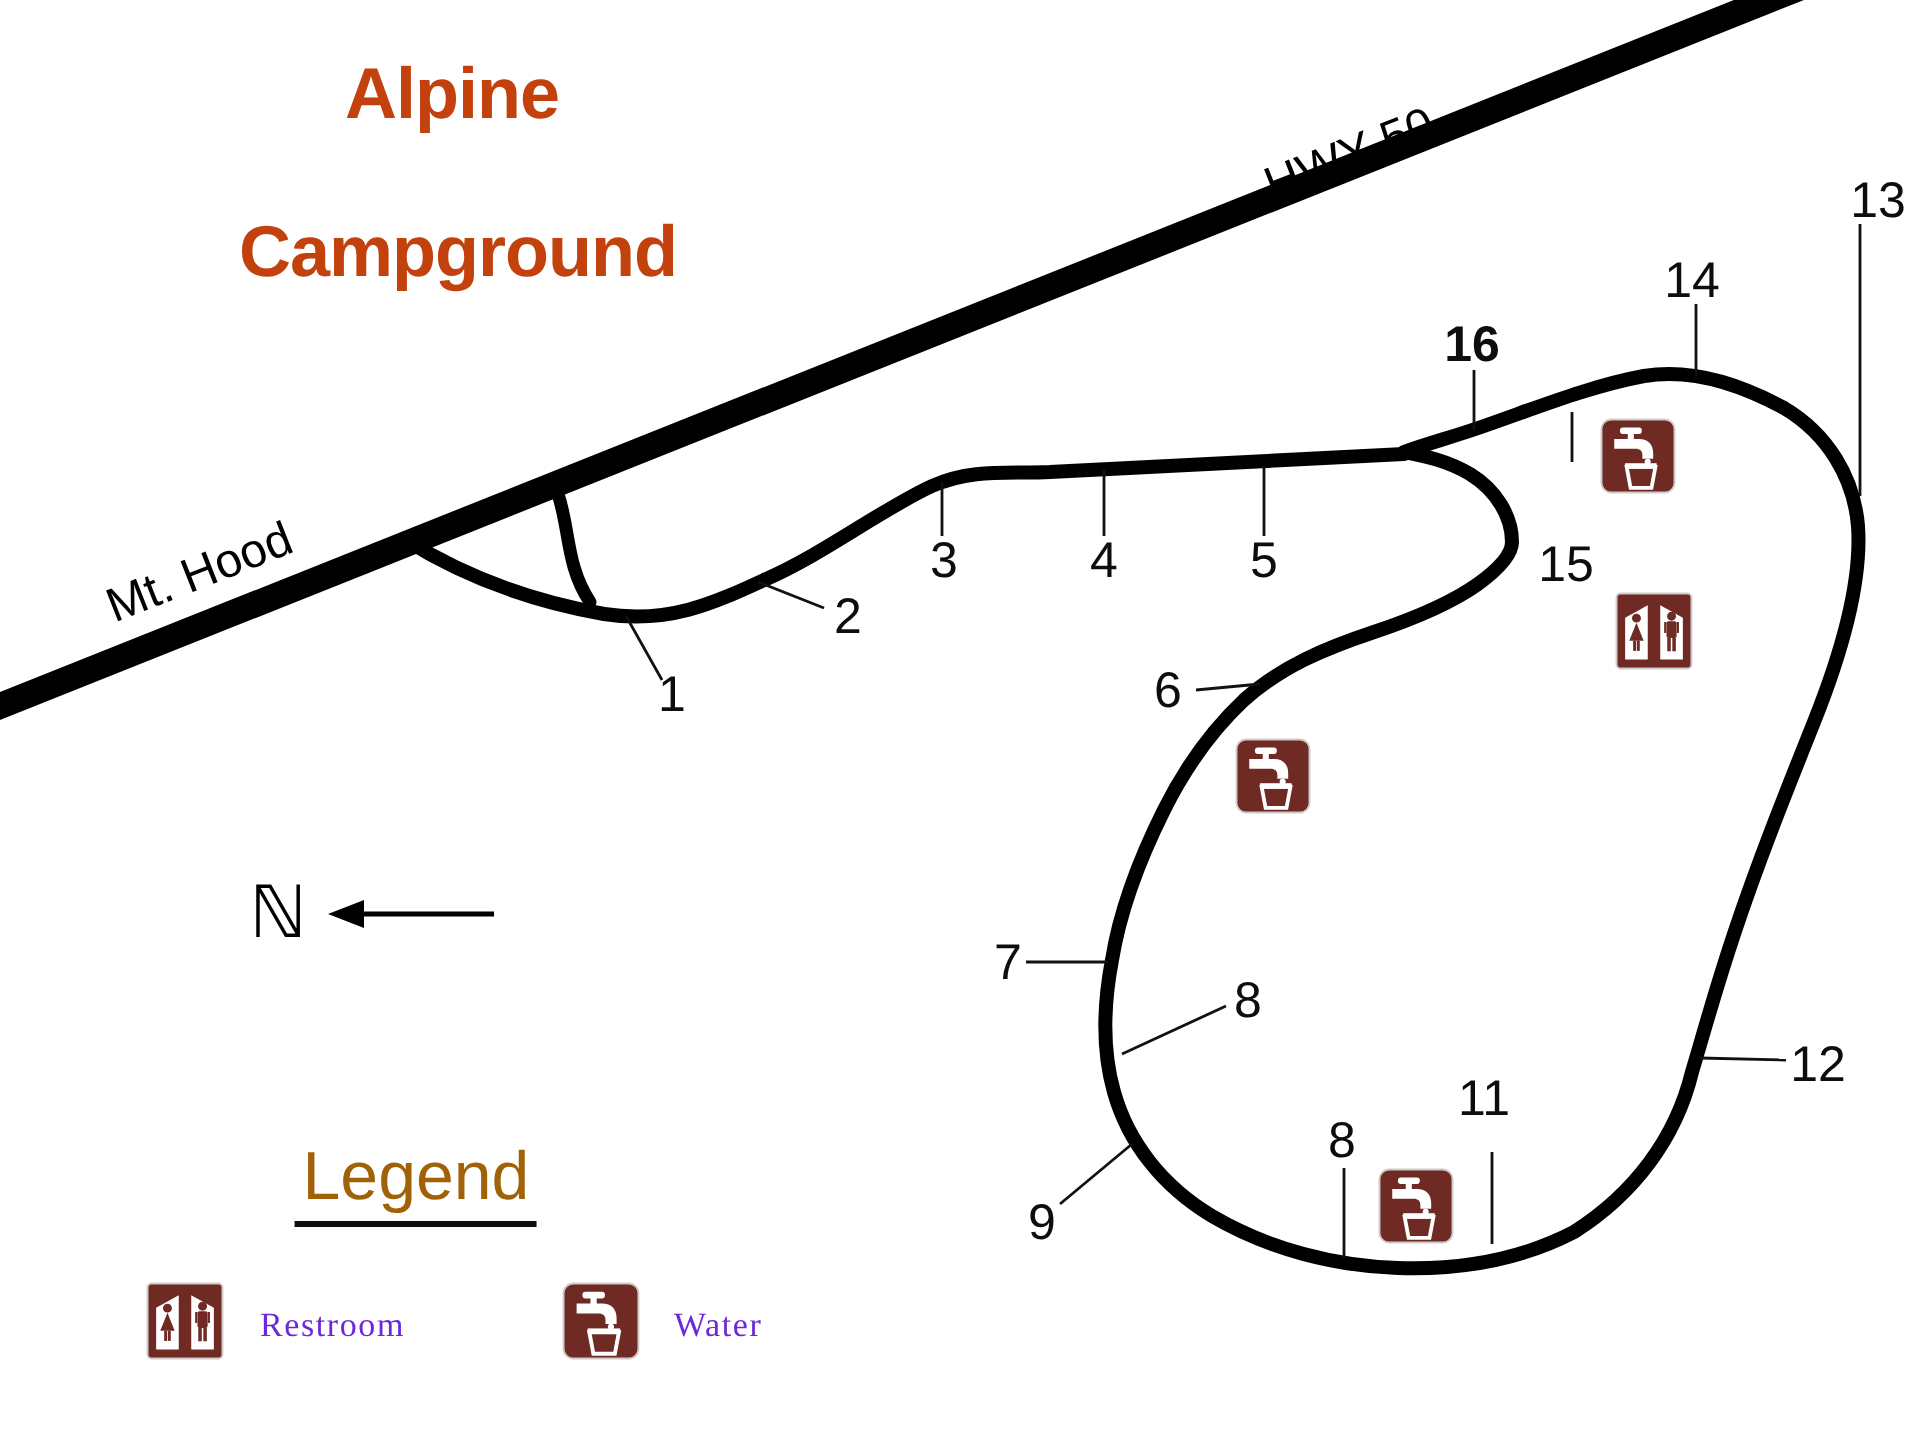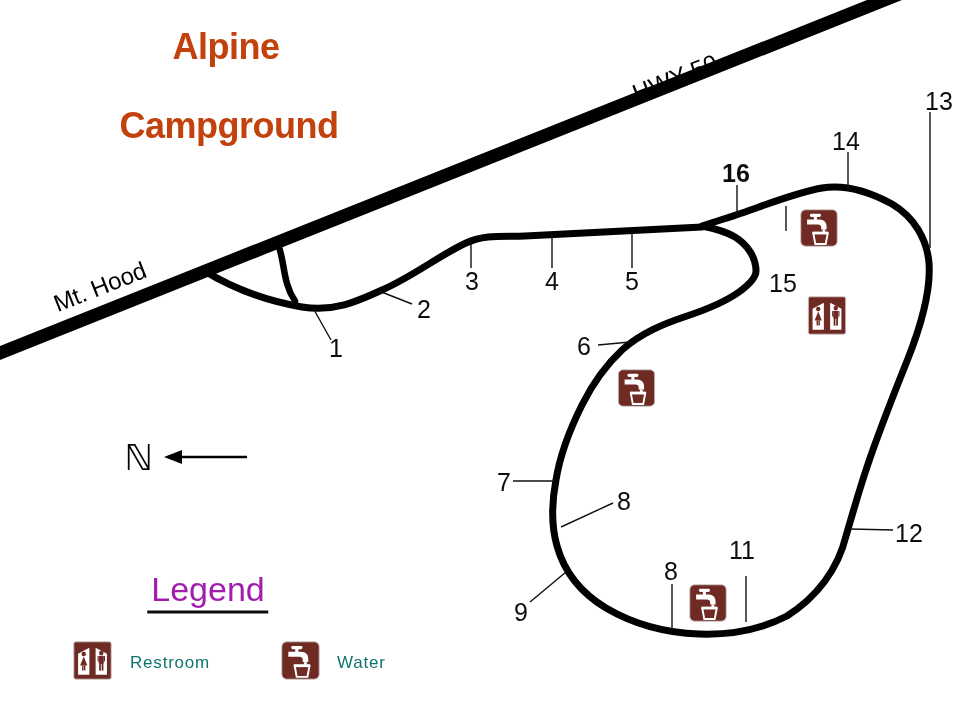--- a/index.html
+++ b/index.html
@@ -6,22 +6,22 @@
   .stage{position:relative;width:960px;height:720px;background:#ffffff;overflow:hidden;
          font-family:"Liberation Sans",sans-serif;color:var(--text,#000);}
   .stage svg.map{position:absolute;left:0;top:0;}
   .abs{position:absolute;}
   .ctr{transform:translate(-50%,-50%);white-space:nowrap;}
   .title-line{font-weight:bold;font-size:36px;letter-spacing:-0.5px;color:#c2410c;}
   .road-label{font-size:24px;color:#000;}
   .rot{transform:translate(-50%,-50%) rotate(-21.5deg);}
   .site-num{font-size:25px;color:#0d0d0d;}
   .north-n{font-family:"DejaVu Sans",sans-serif;font-size:36px;color:#000;}
-  .legend-title{font-size:34px;color:#a21caf;border-bottom:3px solid #0d0d0d;padding:0 4px 3px 4px;}
-  .legend-label{font-size:17px;letter-spacing:0.8px;color:#0f766e;}
+  .legend-title{font-size:34px;color:#a16207;border-bottom:3px solid #0d0d0d;padding:0 4px 3px 4px;}
+  .legend-label{font-size:17px;letter-spacing:0.8px;color:#6d28d9;font-family:Liberation Serif, serif;}
   .icon{position:absolute;display:block;}
   .icon svg{display:block;width:100%;height:100%;}
 </style>
 </head>
 <body>
 
 <div class="stage">
 
   <svg width="0" height="0" style="position:absolute">
     <defs>

